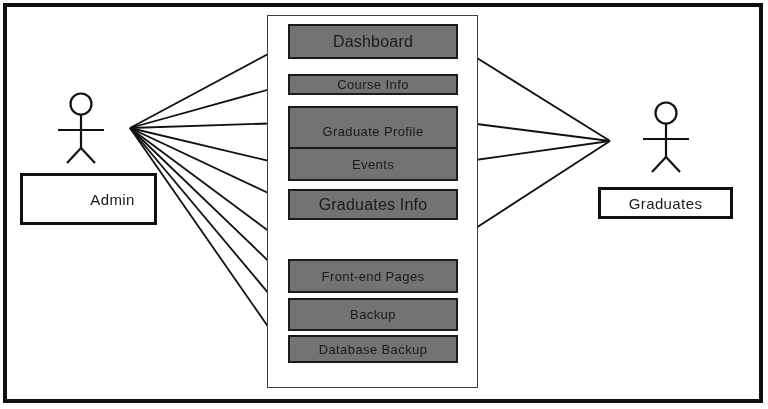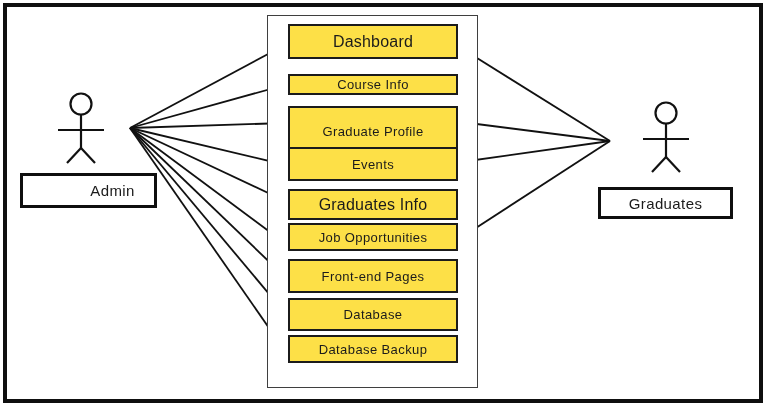--- a/index.html
+++ b/index.html
@@ -30,35 +30,35 @@
   svg.wires{
     position:absolute;left:0;top:0;
     width:768px;height:409px;
     pointer-events:none;
   }
   .usecase{
     position:absolute;
     left:288px;width:170px;
     border:2px solid #1b1b1b;
     box-sizing:border-box;
-    background:#fde047;
+    background:#737373;
     display:flex;align-items:center;justify-content:center;
     font-size:13px;letter-spacing:0.4px;
     white-space:nowrap;
   }
   .usecase.big{font-size:16px;letter-spacing:0.2px;}
   .actor-box{
     position:absolute;
     border:3px solid #0f0f0f;
     box-sizing:border-box;
     background:#ffffff;
     display:flex;align-items:center;justify-content:center;
     font-size:15px;letter-spacing:0.4px;
   }
-  #admin-box{left:20px;top:173px;width:137px;height:35px;padding-left:48px;}
+  #admin-box{left:20px;top:173px;width:137px;height:52px;padding-left:48px;}
   #graduates-box{left:598px;top:187px;width:135px;height:32px;}
   
   #uc-0{top:24px;height:35px;}
   #uc-1{top:74px;height:21px;}
   #uc-2{top:106px;height:50px;}
   #uc-3{top:147px;height:34px;}
   #uc-4{top:189px;height:31px;}
   #uc-5{top:223px;height:28px;}
   #uc-6{top:259px;height:34px;}
   #uc-7{top:298px;height:33px;}
@@ -114,23 +114,22 @@
     </g>
   </svg>
 
   <div class="system-boundary"></div>
 
   <div id="uc-0" class="usecase big">Dashboard</div>
   <div id="uc-1" class="usecase">Course Info</div>
   <div id="uc-2" class="usecase">Graduate Profile</div>
   <div id="uc-3" class="usecase">Events</div>
   <div id="uc-4" class="usecase big">Graduates Info</div>
-  <div id="uc-5" class="usecase">Job Opportunities</div>
   <div id="uc-6" class="usecase">Front-end Pages</div>
-  <div id="uc-7" class="usecase">Database</div>
+  <div id="uc-7" class="usecase">Backup</div>
   <div id="uc-8" class="usecase">Database Backup</div>
 
   <div id="admin-box" class="actor-box">
     <span>Admin</span>
   </div>
   <div id="graduates-box" class="actor-box">
     <span>Graduates</span>
   </div>
 
 </div>

